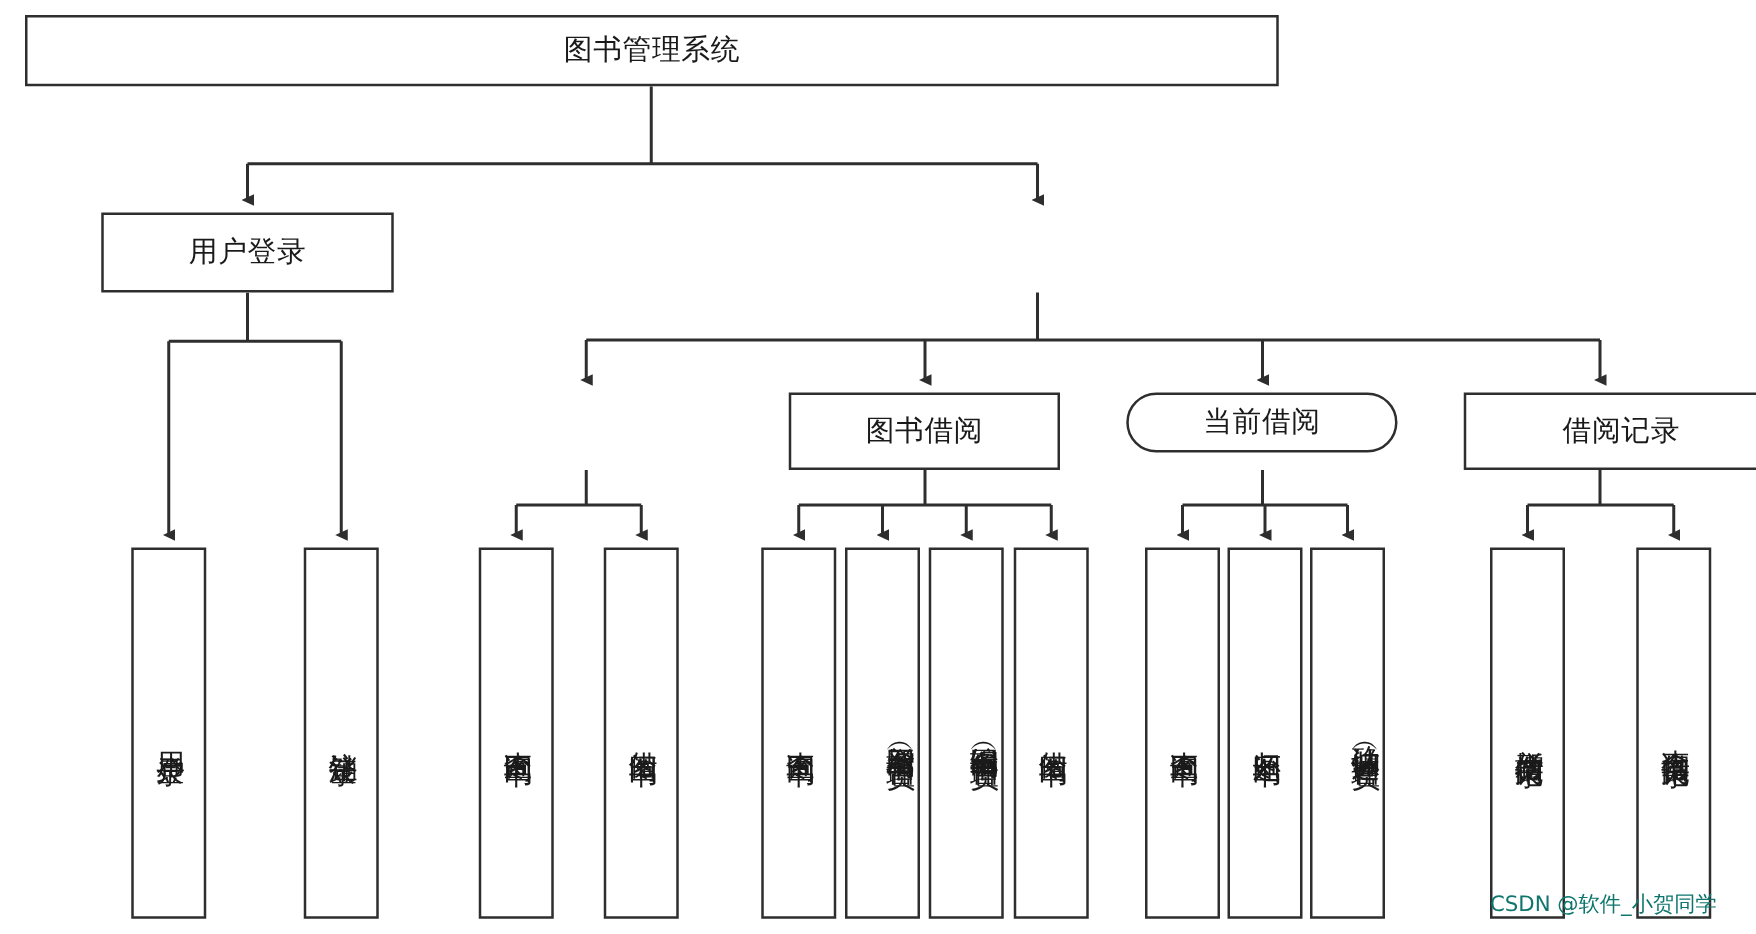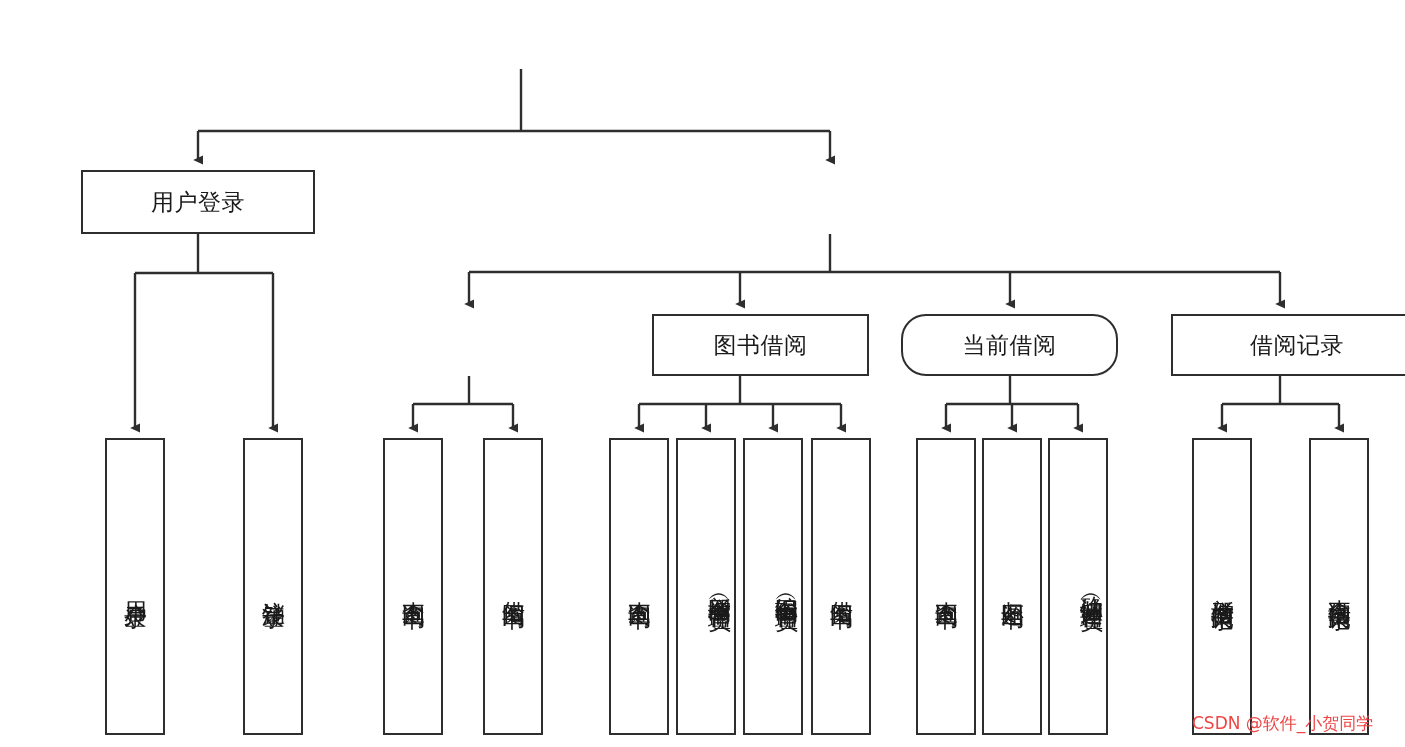--- a/index.html
+++ b/index.html
@@ -52,21 +52,21 @@
     padding: 4px 0;
   }
   .node-v.top-align {
     align-items: flex-start;
   }
   .watermark {
     position: absolute;
     left: 1192px;
     top: 712px;
     font-size: 17px;
-    color: #ef4444;
+    color: #0f766e;
     white-space: nowrap;
     z-index: 6;
     font-family: "DejaVu Sans", "Liberation Sans", sans-serif;
   }
 </style>
 </head>
 <body>
 
 <div id="diagram-root">
 
@@ -114,29 +114,32 @@
       <path d="M 1012 404 L 1012 428" marker-end="url(#arrowhead)"></path>
       <path d="M 1078 404 L 1078 428" marker-end="url(#arrowhead)"></path>
 
       <path d="M 1280 376 L 1280 404"></path>
       <path d="M 1222 404 L 1339 404"></path>
       <path d="M 1222 404 L 1222 428" marker-end="url(#arrowhead)"></path>
       <path d="M 1339 404 L 1339 428" marker-end="url(#arrowhead)"></path>
     </g>
   </svg>
 
+  <div class="node node-h" style="left:20px; top:12px; width:1003px; height:57px;">
+    <span>图书管理系统</span>
+  </div>
 
   <div class="node node-h" style="left:81px; top:170px; width:234px; height:64px;">
     <span>用户登录</span>
   </div>
 
-  <div class="node node-h" style="left:652px; top:314px; width:217px; height:62px;text-align:center;">
+  <div class="node node-h" style="left:631px; top:314px; width:217px; height:62px;text-align:center;">
     <span>图书借阅</span>
   </div>
-  <div class="node node-h" style="left:901px; top:314px; width:217px; height:62px;border-radius:25px;">
+  <div class="node node-h" style="left:901px; top:314px; width:217px; height:48px;border-radius:25px;">
     <span>当前借阅</span>
   </div>
   <div class="node node-h" style="left:1171px; top:314px; width:252px; height:62px;">
     <span>借阅记录</span>
   </div>
 
   <div class="node node-v" style="left:105px; top:438px; width:60px; height:297px;">
     <span>用户登录</span>
   </div>
   <div class="node node-v" style="left:243px; top:438px; width:60px; height:297px;">

